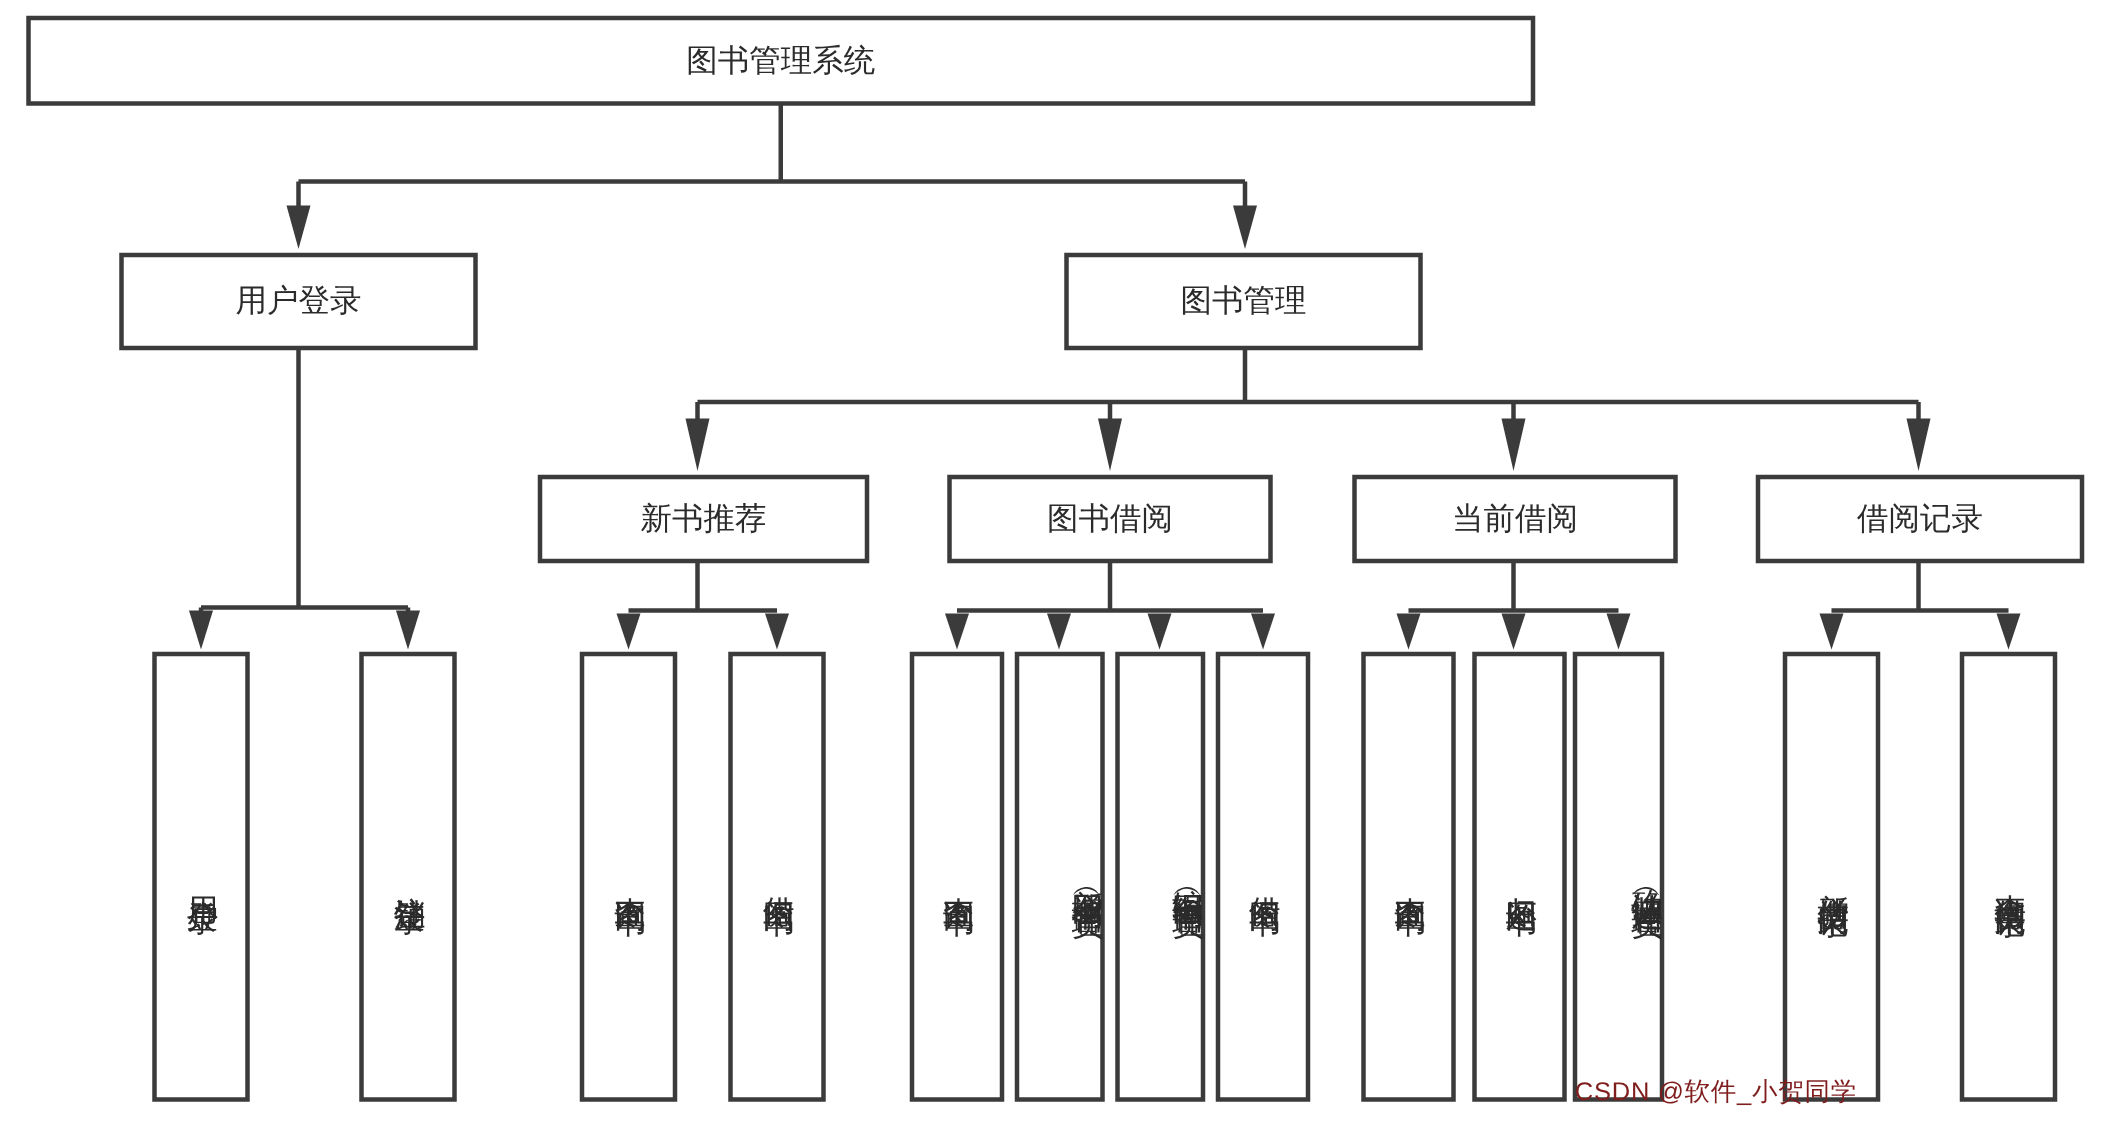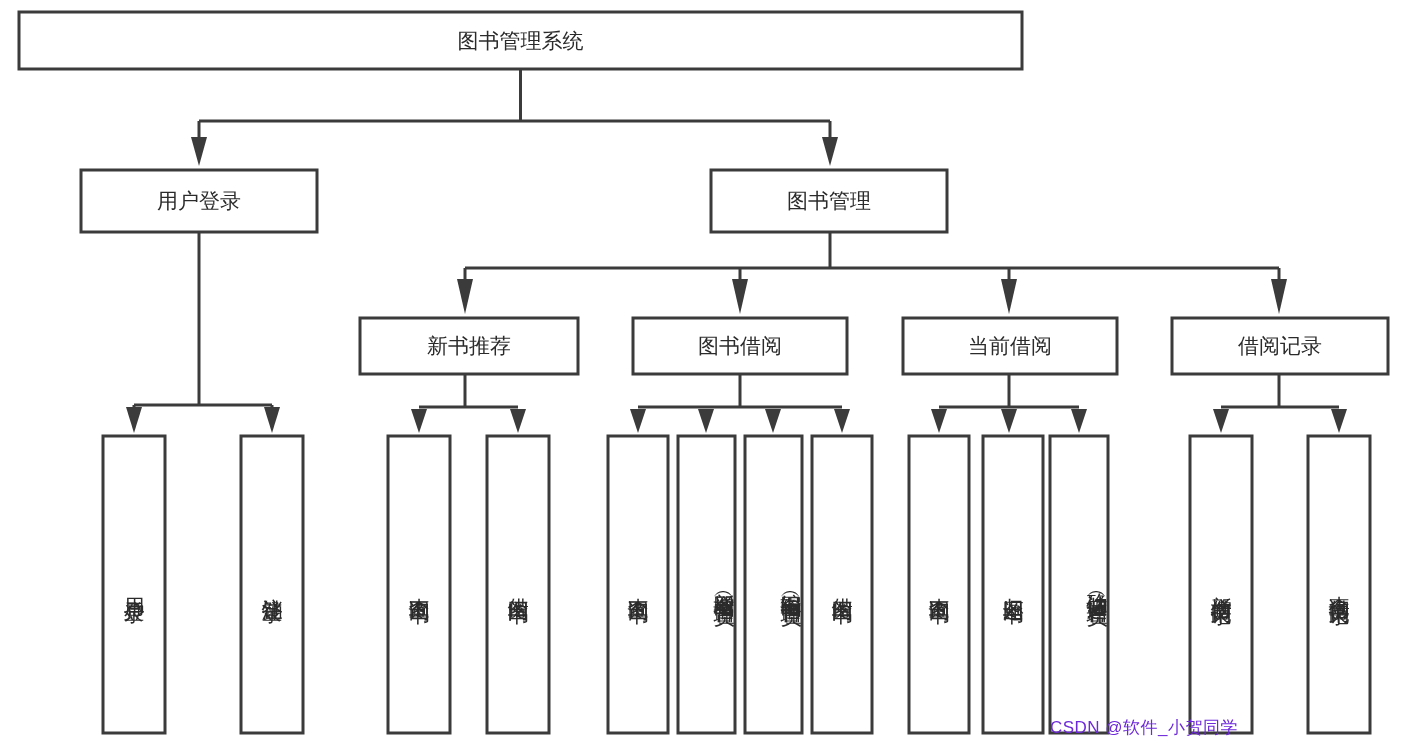--- a/index.html
+++ b/index.html
@@ -62,21 +62,21 @@
     white-space: nowrap;
     user-select: none;
     pointer-events: none;
   }
   .watermark {
     position: absolute;
     right: 10px;
     bottom: 8px;
     font-family: "Liberation Sans", "DejaVu Sans", sans-serif;
     font-size: 17px;
-    color: #6d28d9;
+    color: #7f1d1d;
     letter-spacing: 0.5px;
     user-select: none;
   }
 </style>
 </head>
 <body>
 
 <div id="diagram-root">
 
   <svg class="flow" viewBox="0 0 1405 747">

